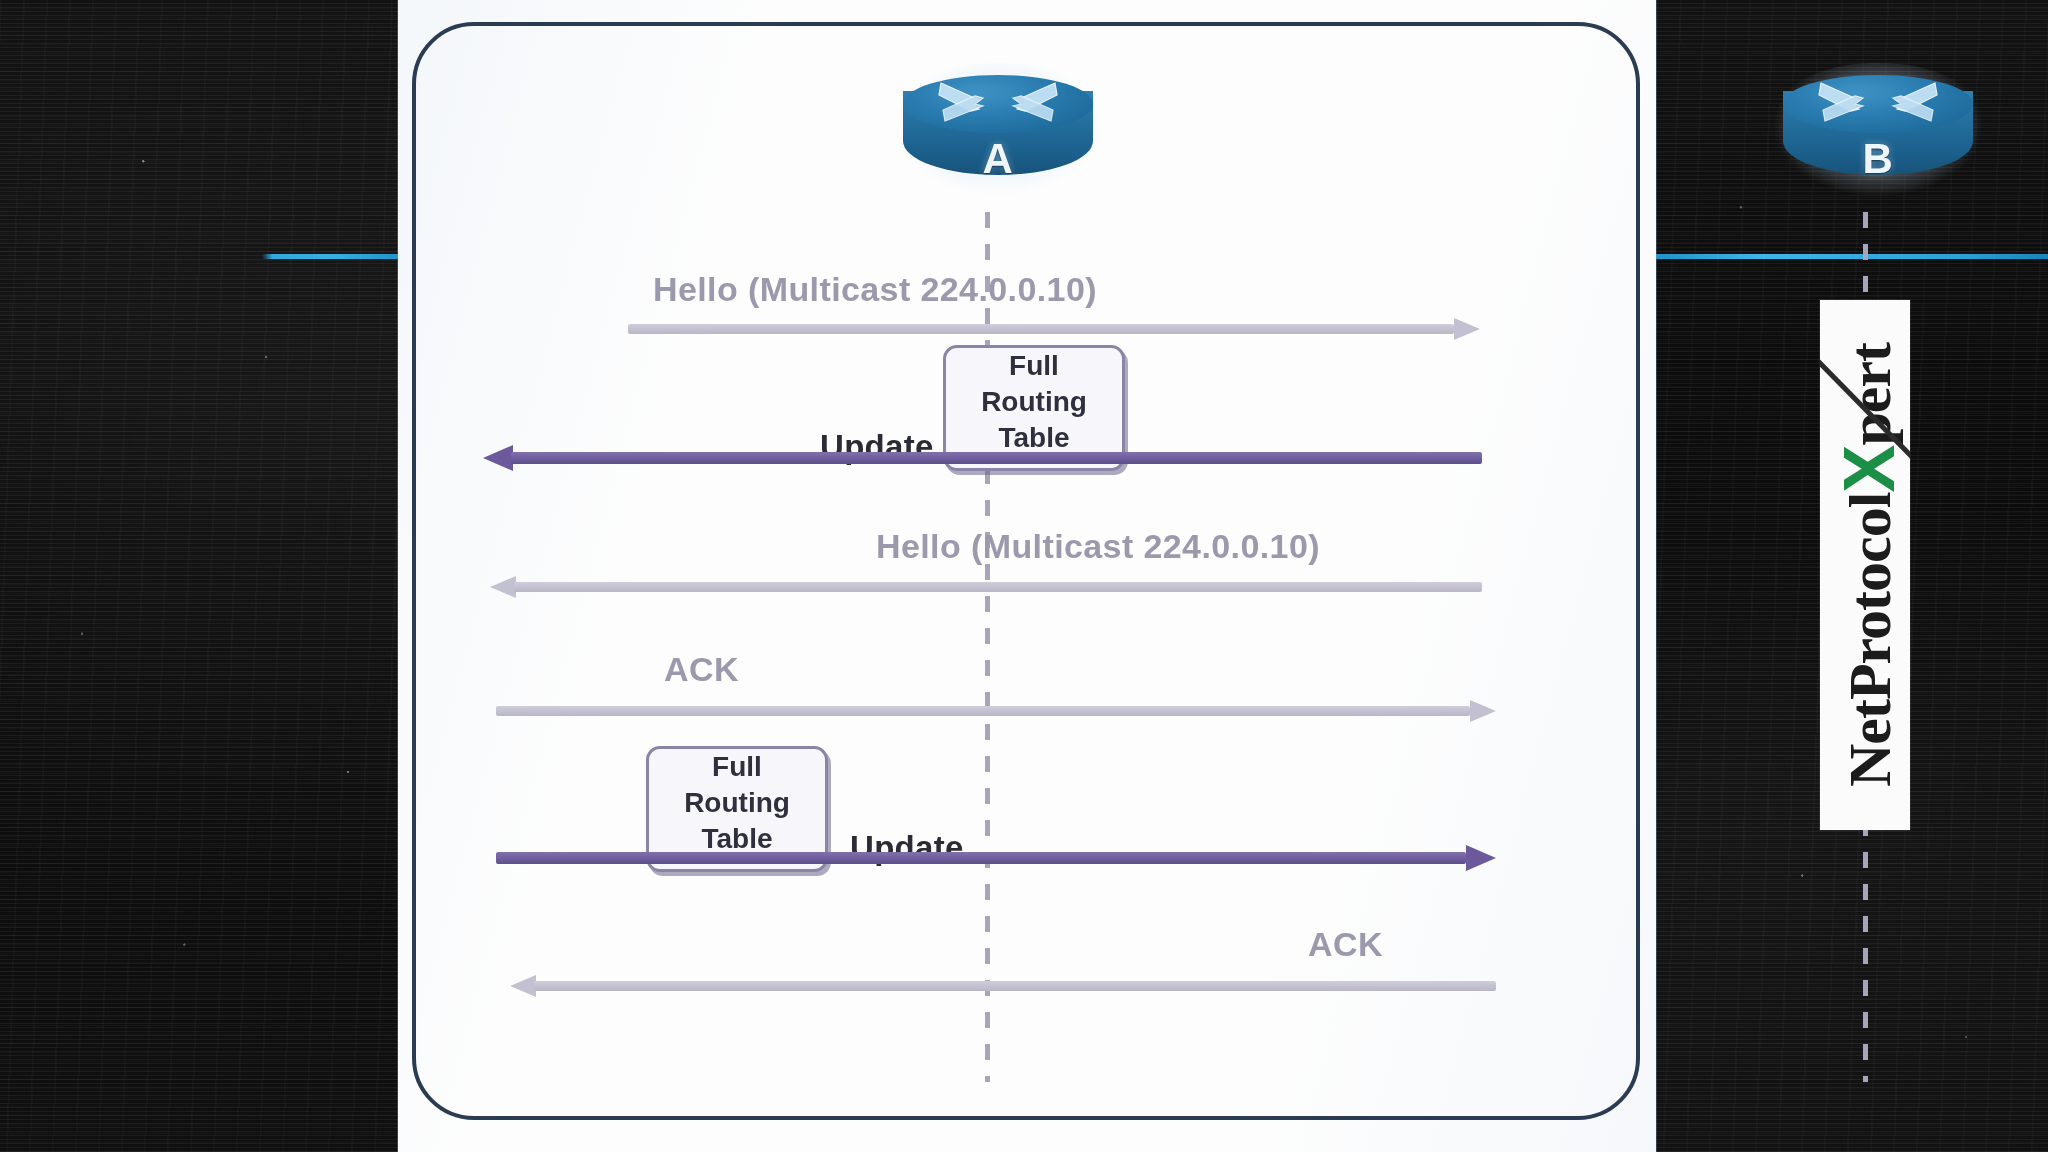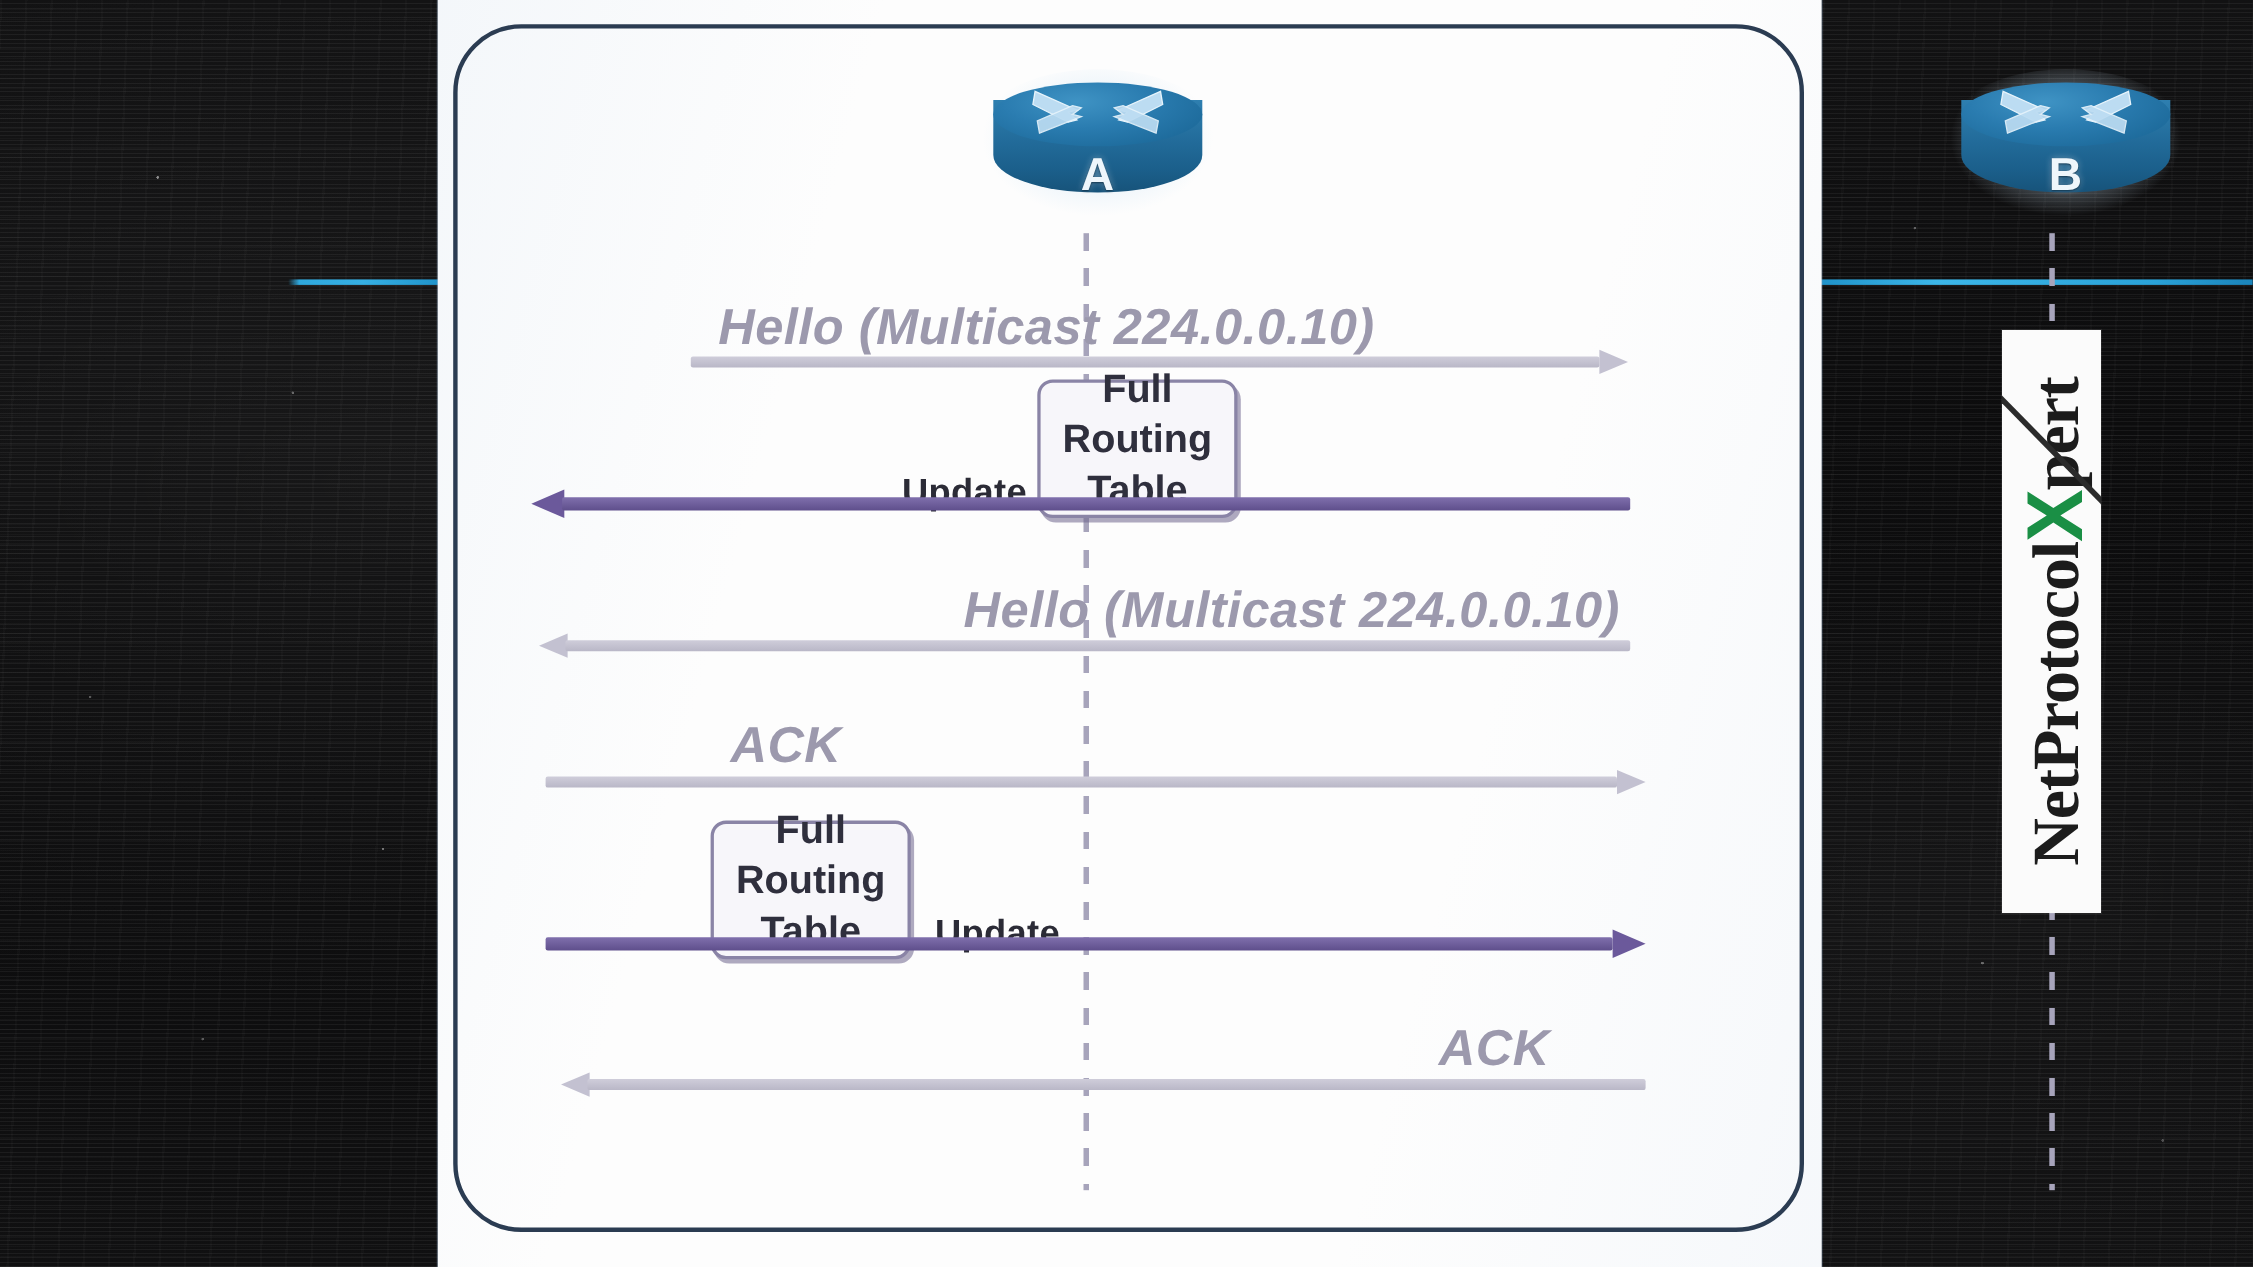--- a/index.html
+++ b/index.html
@@ -96,21 +96,21 @@
     position:absolute;top:212px;width:5px;height:870px;
     background:repeating-linear-gradient(180deg,#a7a4bb 0px,#a7a4bb 16px,rgba(0,0,0,0) 16px,rgba(0,0,0,0) 32px);
   }
   #lifeline-a{left:587px;}
   #lifeline-b{left:1465px;}
 
   
   .msg-label{
     position:absolute;white-space:nowrap;
   }
-  .msg-label.faint{color:#9c99ad;font-size:46px;font-weight:700;letter-spacing:.4px;font-style:italic;}
+  .msg-label.faint{color:#9c99ad;font-size:34px;font-weight:700;letter-spacing:.4px;}
   .msg-label.bold{color:#2b2b36;font-size:33px;font-weight:700;letter-spacing:.3px;}
 
   .arrow{position:absolute;height:22px;}
   .arrow .shaft{position:absolute;top:6px;height:10px;border-radius:2px;}
   .arrow .head{position:absolute;top:0px;width:0;height:0;}
 
   
   .arrow.gray .shaft{background:linear-gradient(180deg,#cfcdda,#b9b7c7);}
   .arrow.gray .head{border-top:11px solid transparent;border-bottom:11px solid transparent;}
   .arrow.gray.right .head{border-left:26px solid #c3c1d1;}
@@ -123,22 +123,22 @@
   .arrow.purple.right .head{border-left:30px solid #6b599b;}
   .arrow.purple.left  .head{border-right:30px solid #6b599b;}
 
   
   .rt-box{
     position:absolute;width:176px;height:120px;
     background:#f7f6fa;
     border:3px solid #8a84a6;
     border-radius:14px;
     box-shadow:3px 4px 0 rgba(109,100,140,.55);
-    display:flex;flex-direction:column;align-items:center;justify-content:flex-end;
-    color:#2f2f3d;font-size:36px;font-weight:700;line-height:1.28;
+    display:flex;flex-direction:column;align-items:center;justify-content:flex-start;
+    color:#2f2f3d;font-size:28px;font-weight:700;line-height:1.28;
   }
   .rt-box span{display:block;}
 
   
   .watermark{
     position:absolute;left:1820px;top:300px;width:90px;height:530px;
     background:#fbfbfb;
     box-shadow:0 0 0 1px rgba(255,255,255,.08);
     overflow:hidden;
   }

